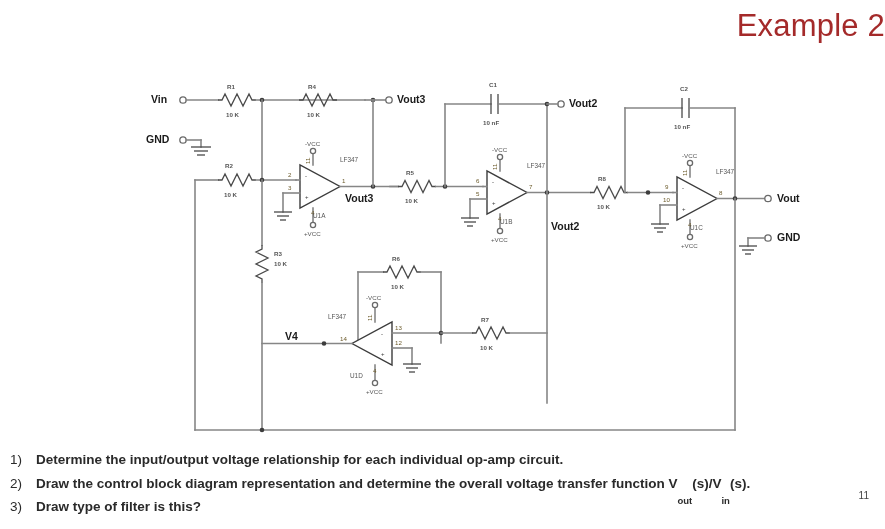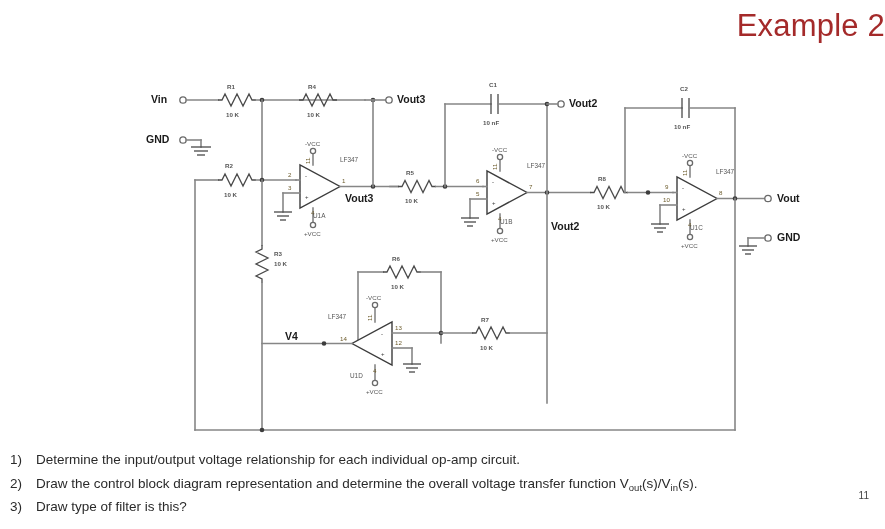--- a/index.html
+++ b/index.html
@@ -50,26 +50,27 @@
     color: #2a2a2a;
     font-family: "Liberation Sans", sans-serif;
   }
   .q-num {
     width: 26px;
     flex: 0 0 26px;
   }
   .q-text {
     flex: 1 1 auto;
     line-height: 1.15;
+    font-weight: bold;
   }
   .q-text sub {
     font-size: 9.5px;
     vertical-align: baseline;
     position: relative;
-    top: 3px;
+    top: 16px;
   }
   #page-number {
     position: absolute;
     right: 16px;
     top: 490px;
     font-size: 10px;
     color: #444;
     font-family: "Liberation Sans", sans-serif;
   }
   

